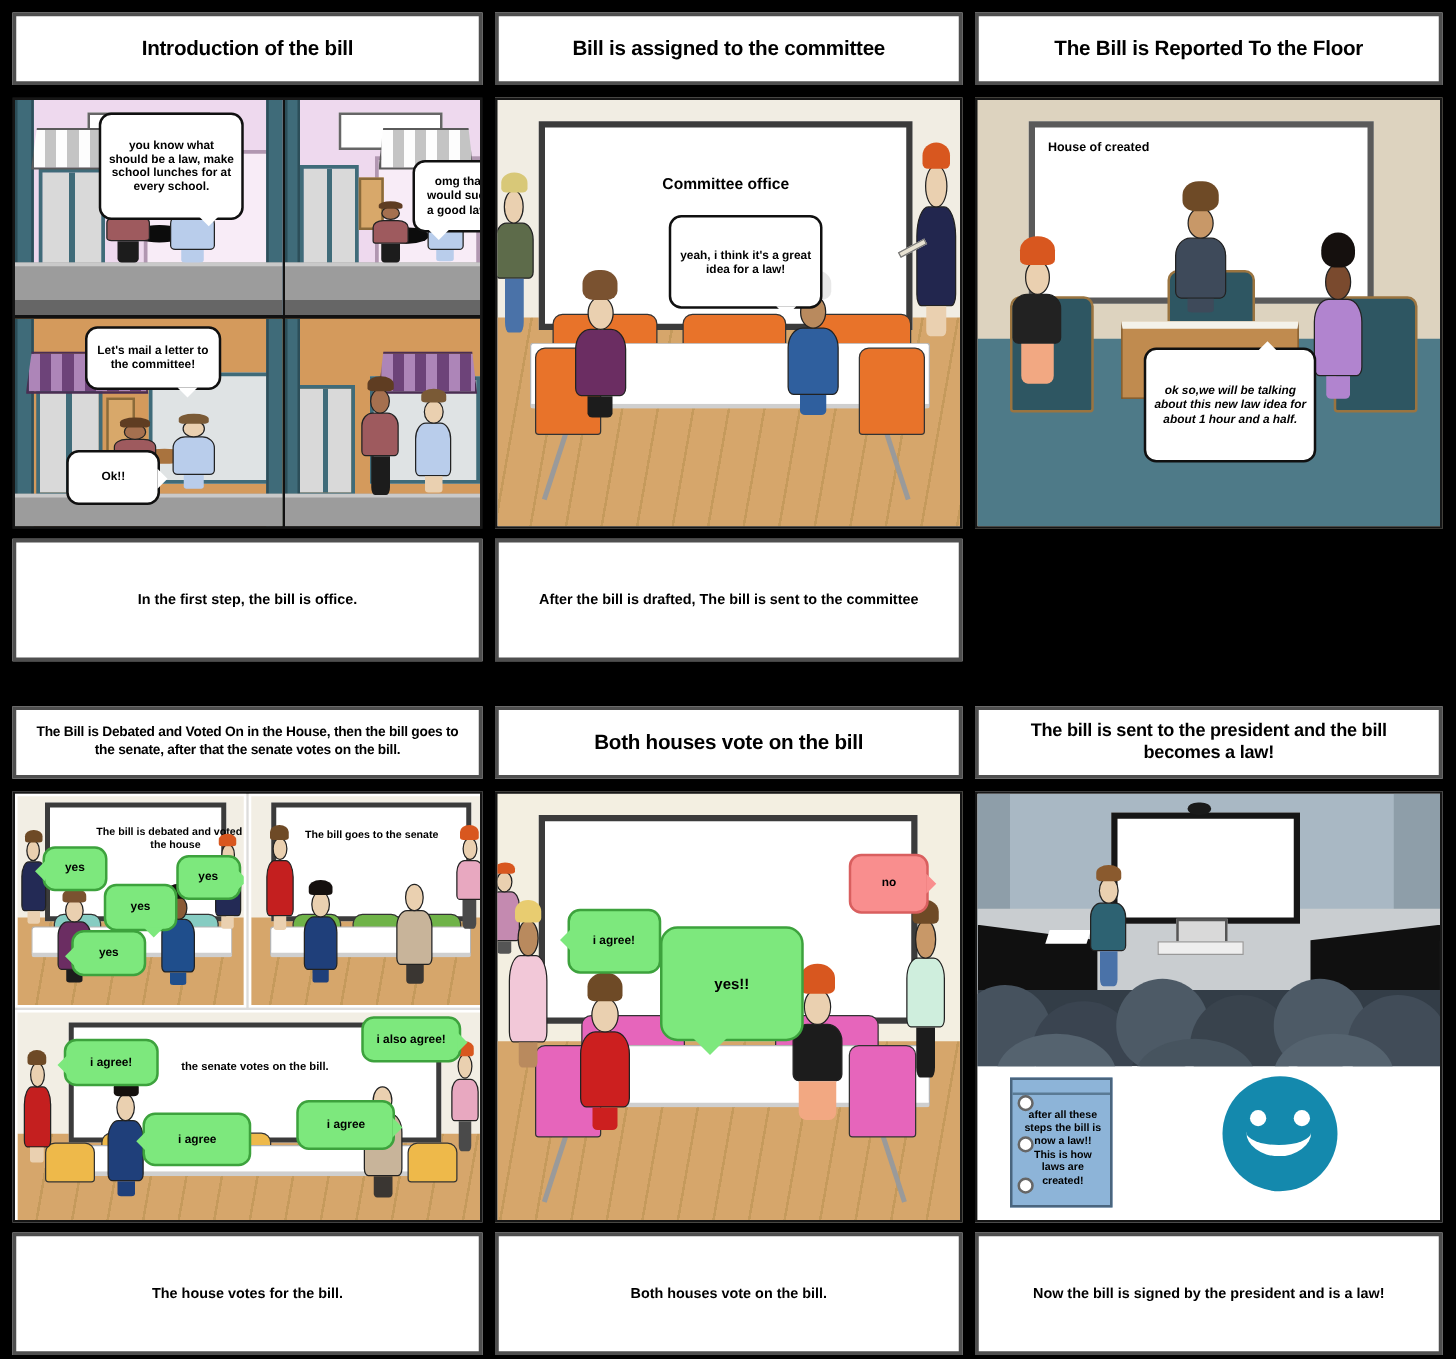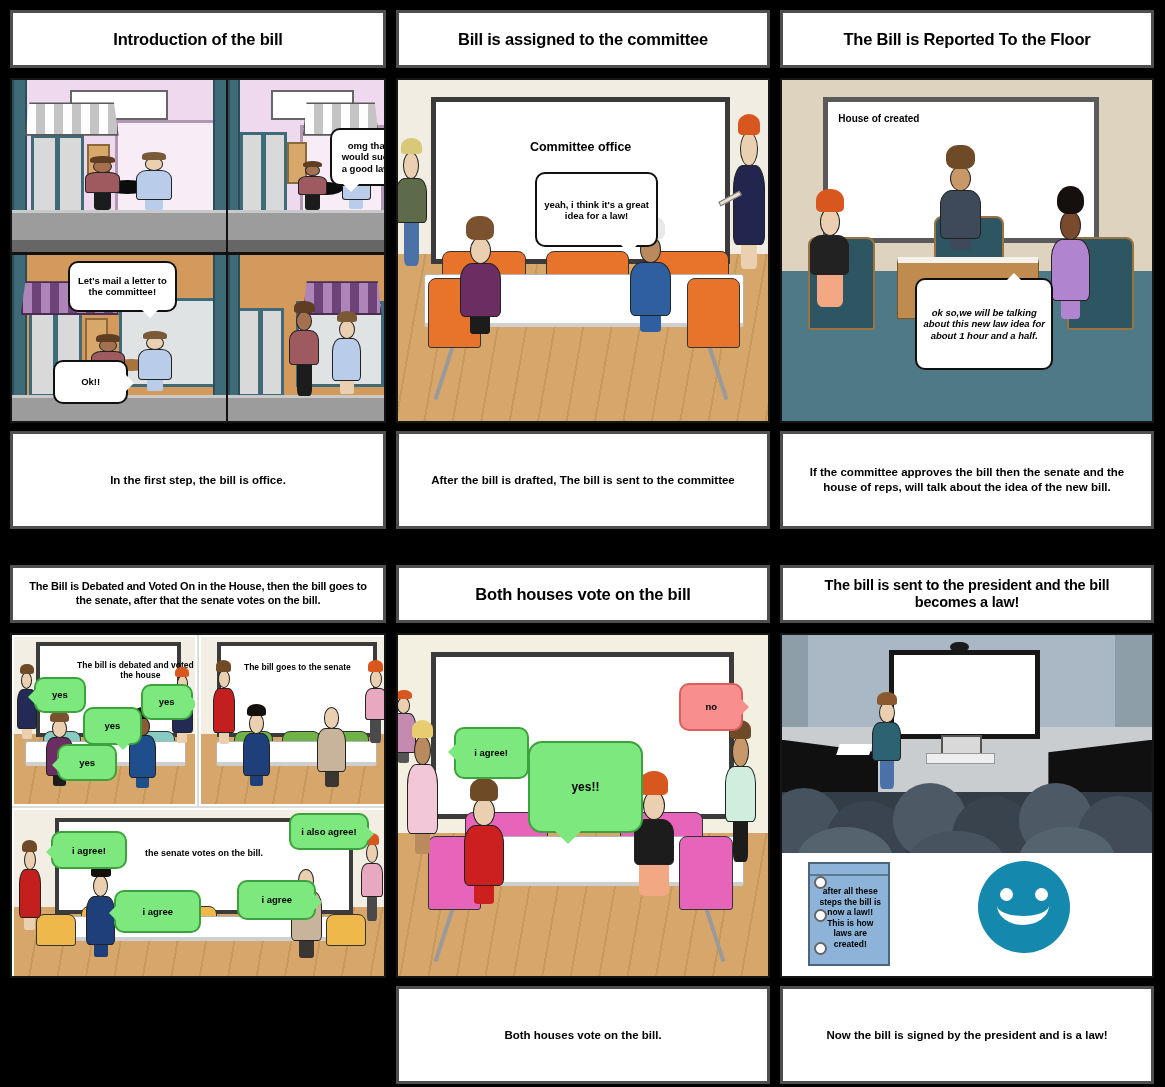--- a/index.html
+++ b/index.html
@@ -168,20 +168,21 @@
           <div class="pl" style="background:#1c1c1c;height:36%;"></div>
         </div>
         <div class="person" style="left:66%;top:34%;width:32px;height:80px;">
           <div class="ph" style="background:#7a5a36;"></div>
           <div class="pf" style="background:#ead0b0;"></div>
           <div class="pt" style="background:#b9cdeb;height:52%;"></div>
           <div class="pl" style="background:#ead0b0;height:16%;"></div>
         </div>
       </div>
 
+      <div class="bubble t-br" style="left:18%;top:3%;width:27%;height:21%;">you know what should be a law, make school lunches for at every school.</div>
       <div class="bubble t-bl" style="left:85.5%;top:14%;width:16%;height:13%;">omg that would such a good law!</div>
       <div class="bubble t-br" style="left:15%;top:53%;width:25%;height:11%;">Let's mail a letter to the committee!</div>
       <div class="bubble t-r" style="left:11%;top:82%;width:16%;height:9%;">Ok!!</div>
     </div>
     <div class="cap">In the first step, the bill is office.</div>
   </div>
 
   <div class="cell">
     <div class="tbox t-big">Bill is assigned to the committee</div>
     <div class="scene" style="background:#f1ede3;">
@@ -251,21 +252,20 @@
         <div class="pl" style="background:#3e4a5a;height:10%;"></div>
       </div>
       <div class="person" style="left:72%;top:31%;width:44px;height:130px;z-index:20;">
         <div class="ph" style="background:#15100e;height:22%;border-radius:50% 50% 40% 40%;"></div>
         <div class="pf" style="background:#7a4a2e;"></div>
         <div class="pt" style="background:#b184cf;height:46%;"></div>
         <div class="pl" style="background:#b184cf;height:14%;"></div>
       </div>
       <div class="bubble t-tr" style="left:36%;top:58%;width:33%;height:23%;font-style:italic;">ok so,we will be talking about this new law idea for about 1 hour and a half.</div>
     </div>
-    <div class="cap">If the committee approves the bill then the senate and the house of reps, will talk about the idea of the new bill.</div>
   </div>
 
   <div class="cell">
     <div class="tbox t-small">The Bill is Debated and Voted On in the House, then the bill goes to the senate, after that the senate votes on the bill.</div>
     <div class="scene" style="background:#dcdcdc;">
 
       <div class="sub subw" style="left:0;top:0;width:48.6%;height:49%;">
         <div class="floor-wood" style="height:42%;"></div>
         <div class="board" style="left:12%;top:3%;width:76%;height:52%;border-width:4px;">
           <div class="btxt" style="top:16%;font-size:8.5px;margin-left:32px;">The bill is debated and voted at the house</div>
@@ -373,20 +373,21 @@
           <div class="pf" style="background:#ead0b0;"></div>
           <div class="pt" style="background:#c8b49a;height:46%;"></div>
           <div class="pl" style="background:#3a3632;height:16%;"></div>
         </div>
         <div class="bubble green t-l" style="left:10%;top:13%;width:16%;height:14%;">i agree!</div>
         <div class="bubble green t-r" style="left:74%;top:2%;width:17%;height:14%;">i also agree!</div>
         <div class="bubble green t-l" style="left:27%;top:48%;width:19%;height:17%;">i agree</div>
         <div class="bubble green t-r" style="left:60%;top:42%;width:17%;height:15%;">i agree</div>
       </div>
     </div>
+    <div class="cap">The house votes for the bill.</div>
   </div>
 
   <div class="cell">
     <div class="tbox t-big">Both houses vote on the bill</div>
     <div class="scene" style="background:#f3efe1;">
       <div class="floor-wood" style="height:42%;"></div>
       <div class="board" style="left:9%;top:5%;width:79%;height:46%;"></div>
       <div class="bench" style="left:18%;top:52%;width:22%;height:9%;background:#e665bb;"></div>
       <div class="bench" style="left:60%;top:52%;width:22%;height:9%;background:#e665bb;"></div>
       <div class="table-w" style="left:9%;top:59%;width:84%;height:13%;"></div>

